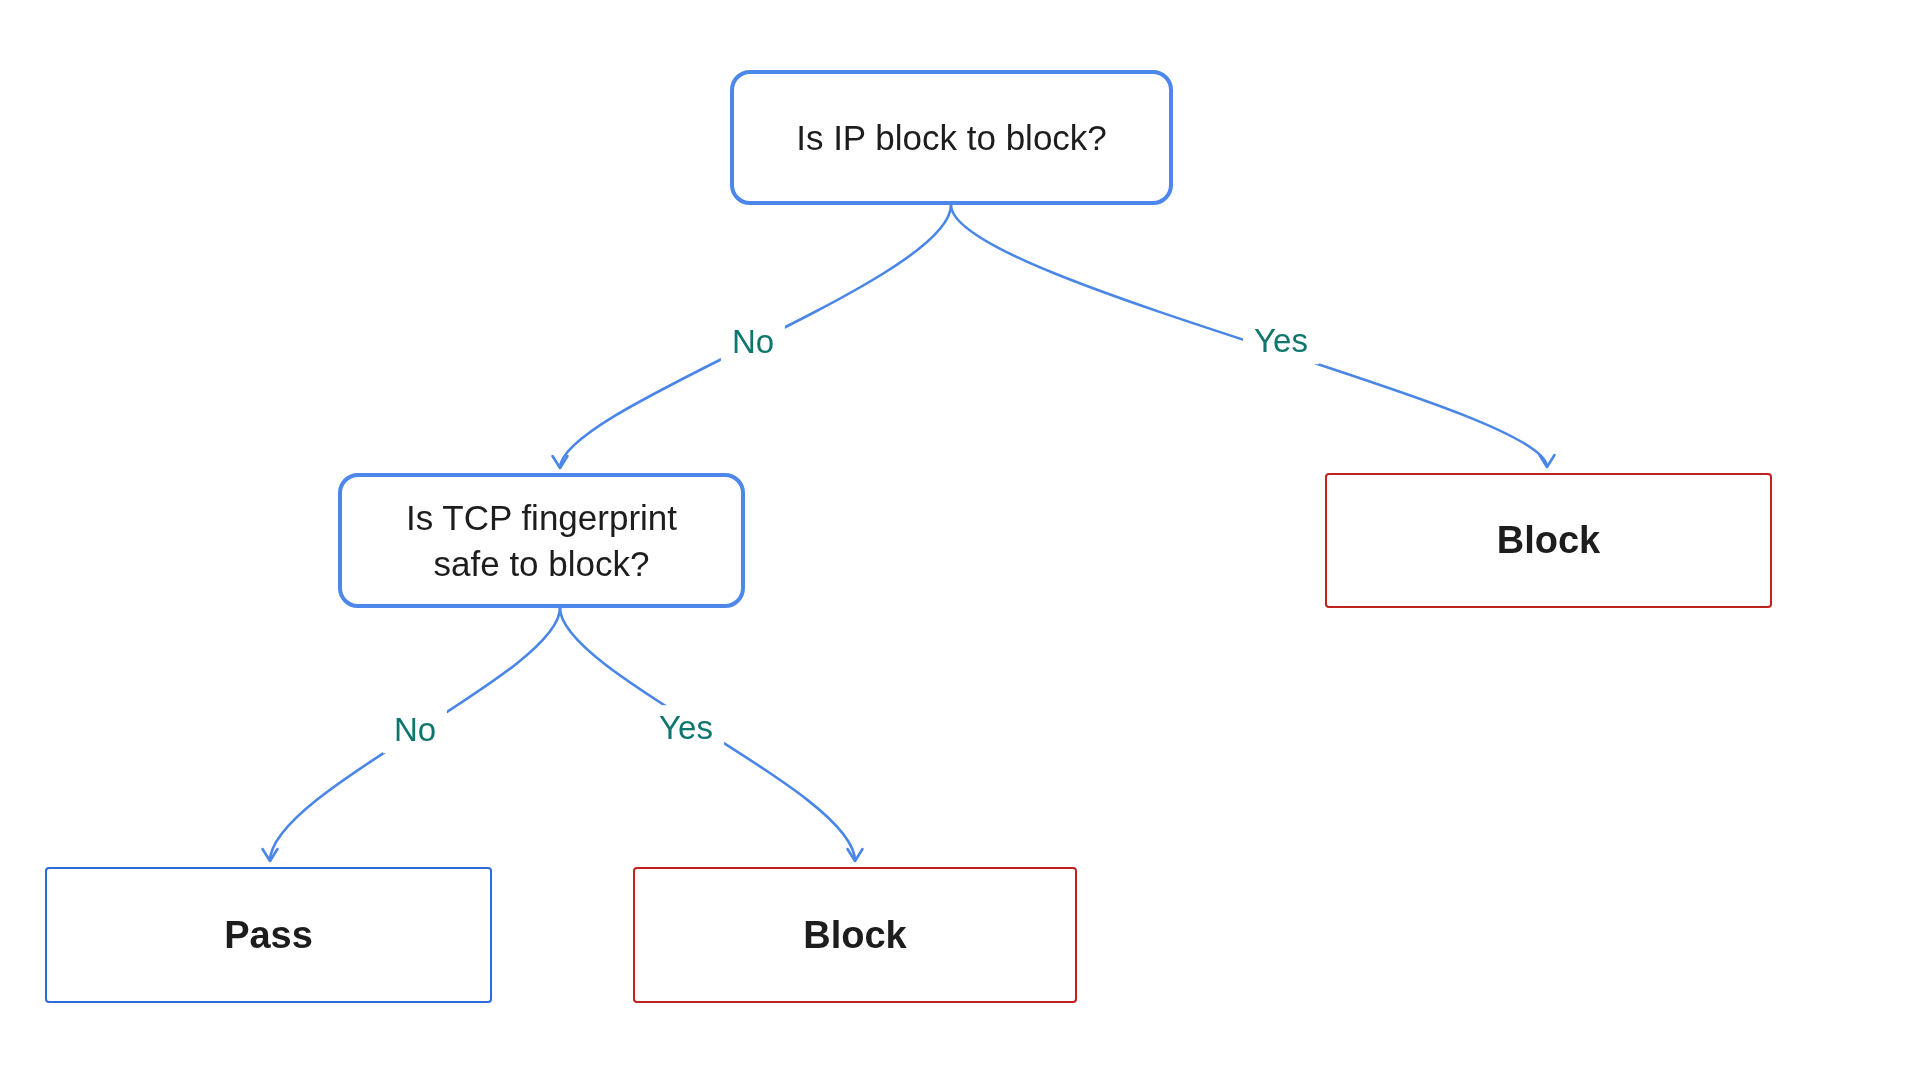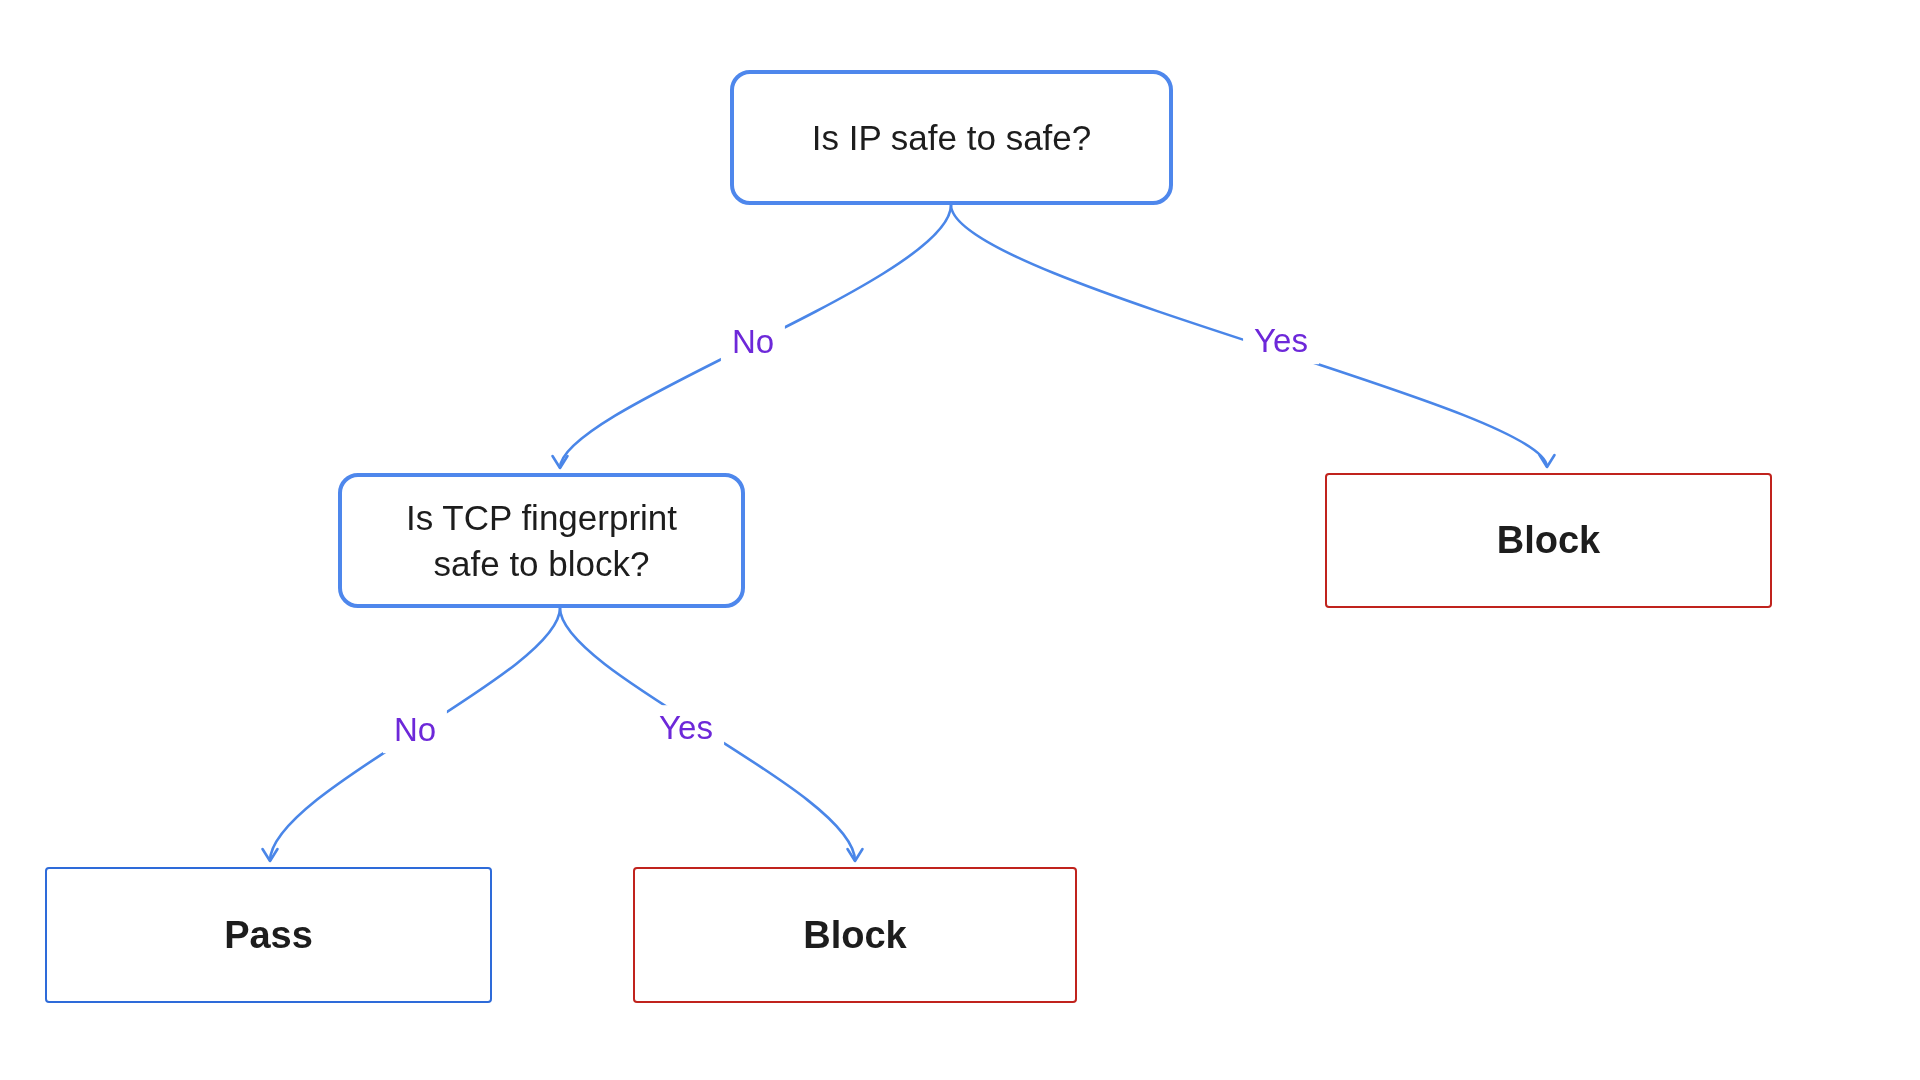--- a/index.html
+++ b/index.html
@@ -55,21 +55,21 @@
   .node.outcome.red {
     border: 2.5px solid #c0231d;
   }
   .node.outcome.blue {
     border: 2.5px solid #2e6bd9;
   }
   .edge-label {
     position: absolute;
     transform: translate(-50%, -50%);
     background: #ffffff;
-    color: #6d28d9;
+    color: #0f766e;
     font-size: 33px;
     line-height: 1.2;
     padding: 3px 11px;
     white-space: nowrap;
   }
 </style>
 </head>
 <body>
 
 <div class="canvas">
@@ -80,21 +80,21 @@
         <path d="M7,4.5 L19,12 L7,19.5" fill="none" stroke="#4a86e8" stroke-width="2.6" stroke-linecap="round" stroke-linejoin="round"></path>
       </marker>
     </defs>
     <path class="edge" d="M951,205 C951,280 560,408 560,468" marker-end="url(#arrowhead)"></path>
     <path class="edge" d="M951,205 C951,280 1547,407 1547,467" marker-end="url(#arrowhead)"></path>
     <path class="edge" d="M560,608 C560,673 270,791 270,861" marker-end="url(#arrowhead)"></path>
     <path class="edge" d="M560,608 C560,673 855,791 855,861" marker-end="url(#arrowhead)"></path>
   </svg>
 
   <div class="node decision" style="left:730px; top:70px; width:443px; height:135px;">
-    <span class="wrap" style="max-width:420px;">Is IP safe to safe?</span>
+    <span class="wrap" style="max-width:420px;">Is IP block to block?</span>
   </div>
 
   <div class="node decision" style="left:338px; top:473px; width:407px; height:135px;">
     <span class="wrap">Is TCP fingerprint safe to block?</span>
   </div>
 
   <div class="node outcome red" style="left:1325px; top:473px; width:447px; height:135px;">
     <span>Block</span>
   </div>
 

